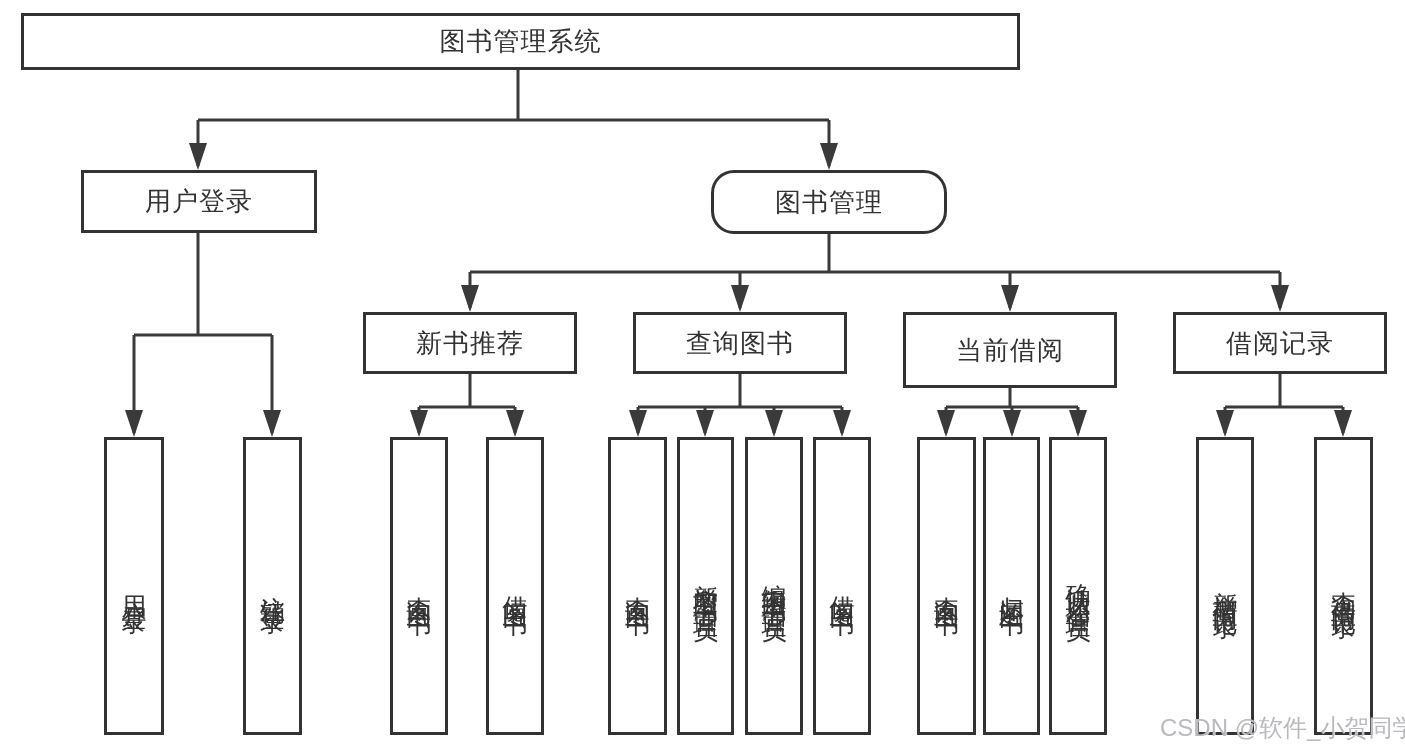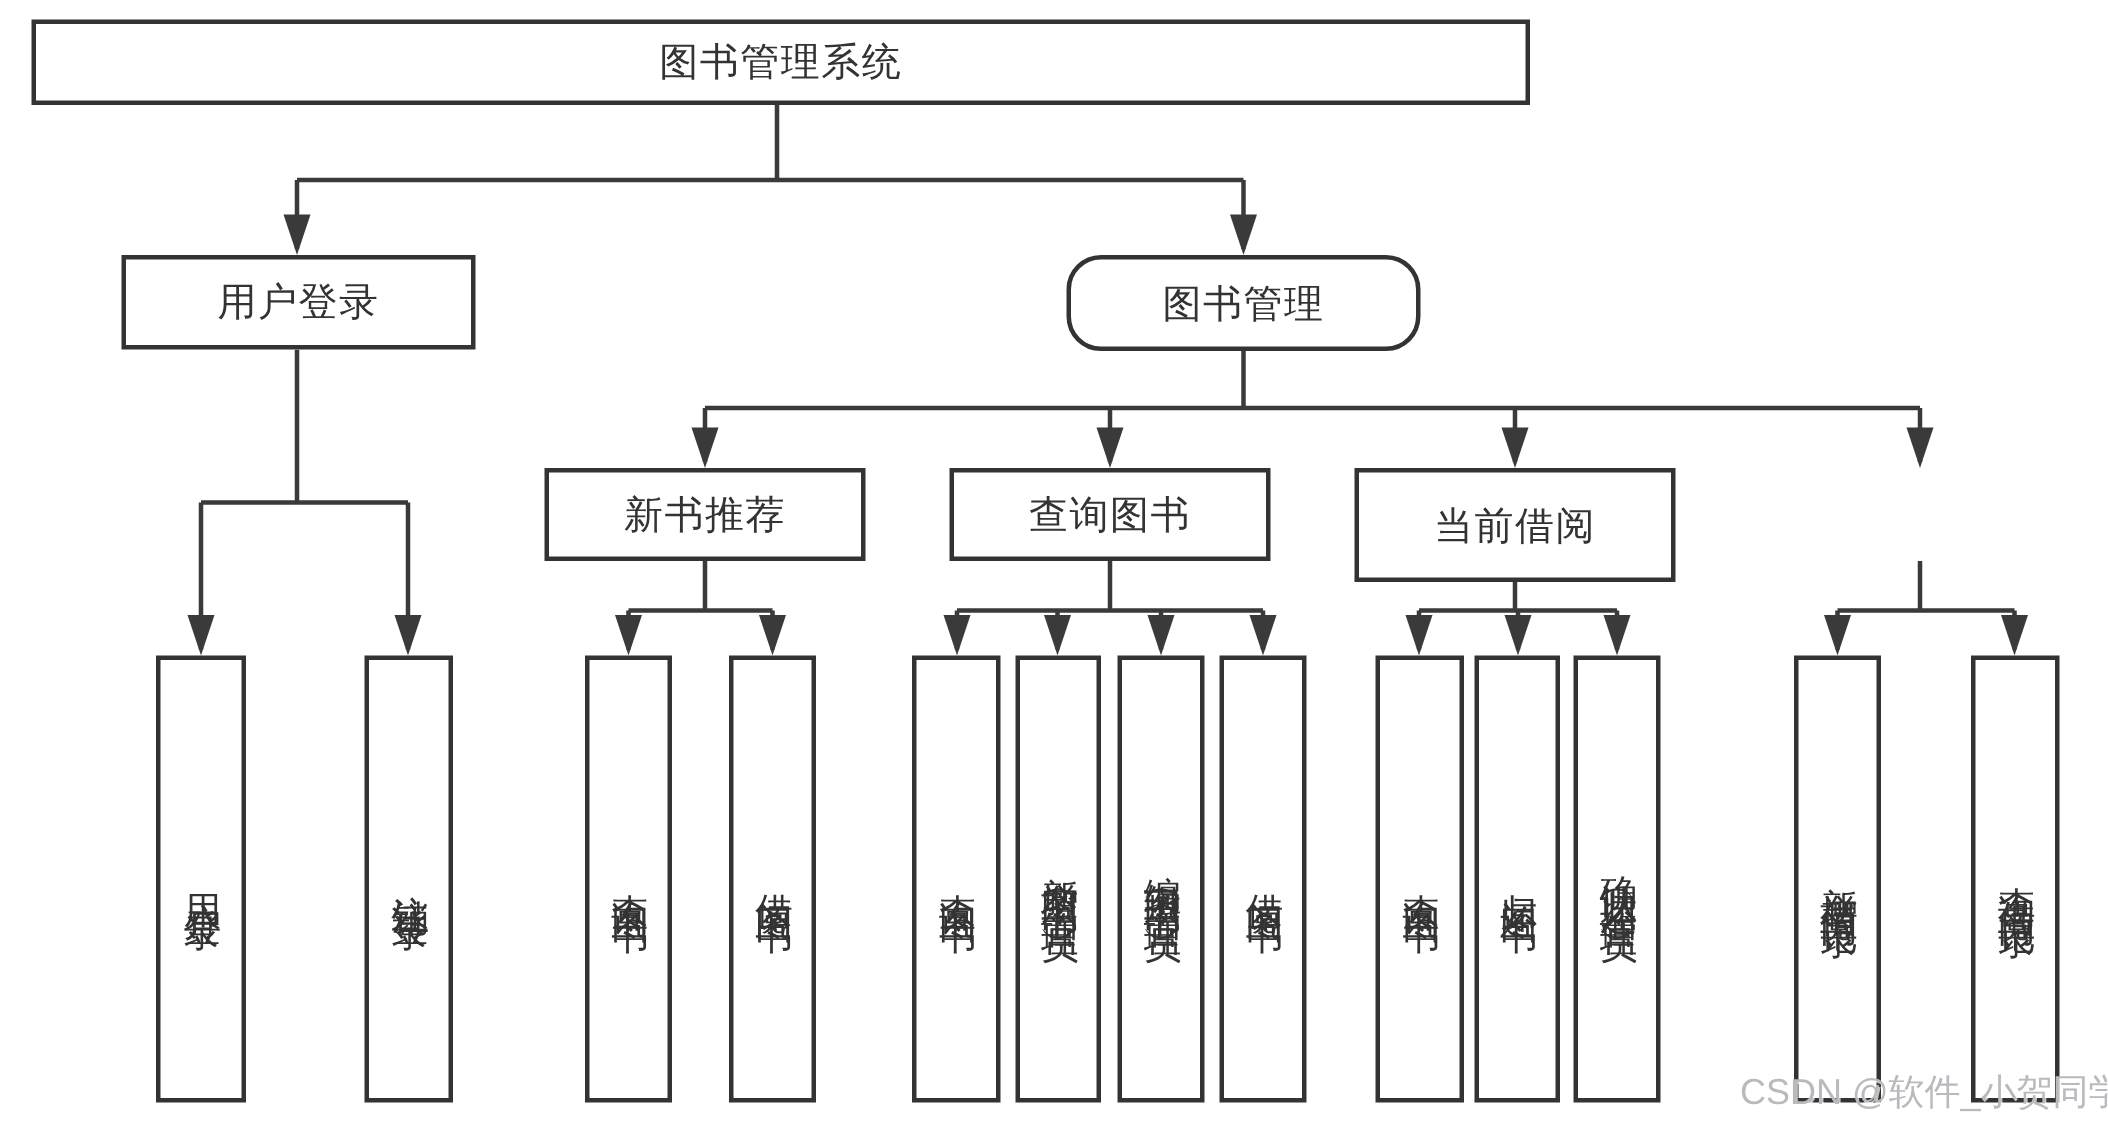--- a/index.html
+++ b/index.html
@@ -93,20 +93,21 @@
   </svg>
 
   <div class="box hbox" style="left:21px;top:13px;width:999px;height:57px;">图书管理系统</div>
 
   <div class="box hbox" style="left:81px;top:170px;width:236px;height:63px;">用户登录</div>
   <div class="box hbox" style="left:711px;top:170px;width:236px;height:64px;border-radius:23px;">图书管理</div>
 
   <div class="box hbox" style="left:363px;top:312px;width:214px;height:62px;">新书推荐</div>
   <div class="box hbox" style="left:633px;top:312px;width:214px;height:62px;">查询图书</div>
   <div class="box hbox" style="left:903px;top:312px;width:214px;height:76px;">当前借阅</div>
+  <div class="box hbox" style="left:1173px;top:312px;width:214px;height:62px;">借阅记录</div>
 
   <div class="box vbox" style="left:104px;top:437px;width:60px;height:298px;">用户登录</div>
   <div class="box vbox" style="left:243px;top:437px;width:59px;height:298px;">注销登录</div>
   <div class="box vbox" style="left:390px;top:437px;width:58px;height:298px;">查询图书</div>
   <div class="box vbox" style="left:486px;top:437px;width:58px;height:298px;">借阅图书</div>
   <div class="box vbox" style="left:608px;top:437px;width:59px;height:298px;">查询图书</div>
   <div class="box vbox" style="left:677px;top:437px;width:57px;height:298px;">新增图书（管理员）</div>
   <div class="box vbox" style="left:745px;top:437px;width:58px;height:298px;">编辑图书（管理员）</div>
   <div class="box vbox" style="left:813px;top:437px;width:58px;height:298px;">借阅图书</div>
   <div class="box vbox" style="left:917px;top:437px;width:59px;height:298px;">查询图书</div>

